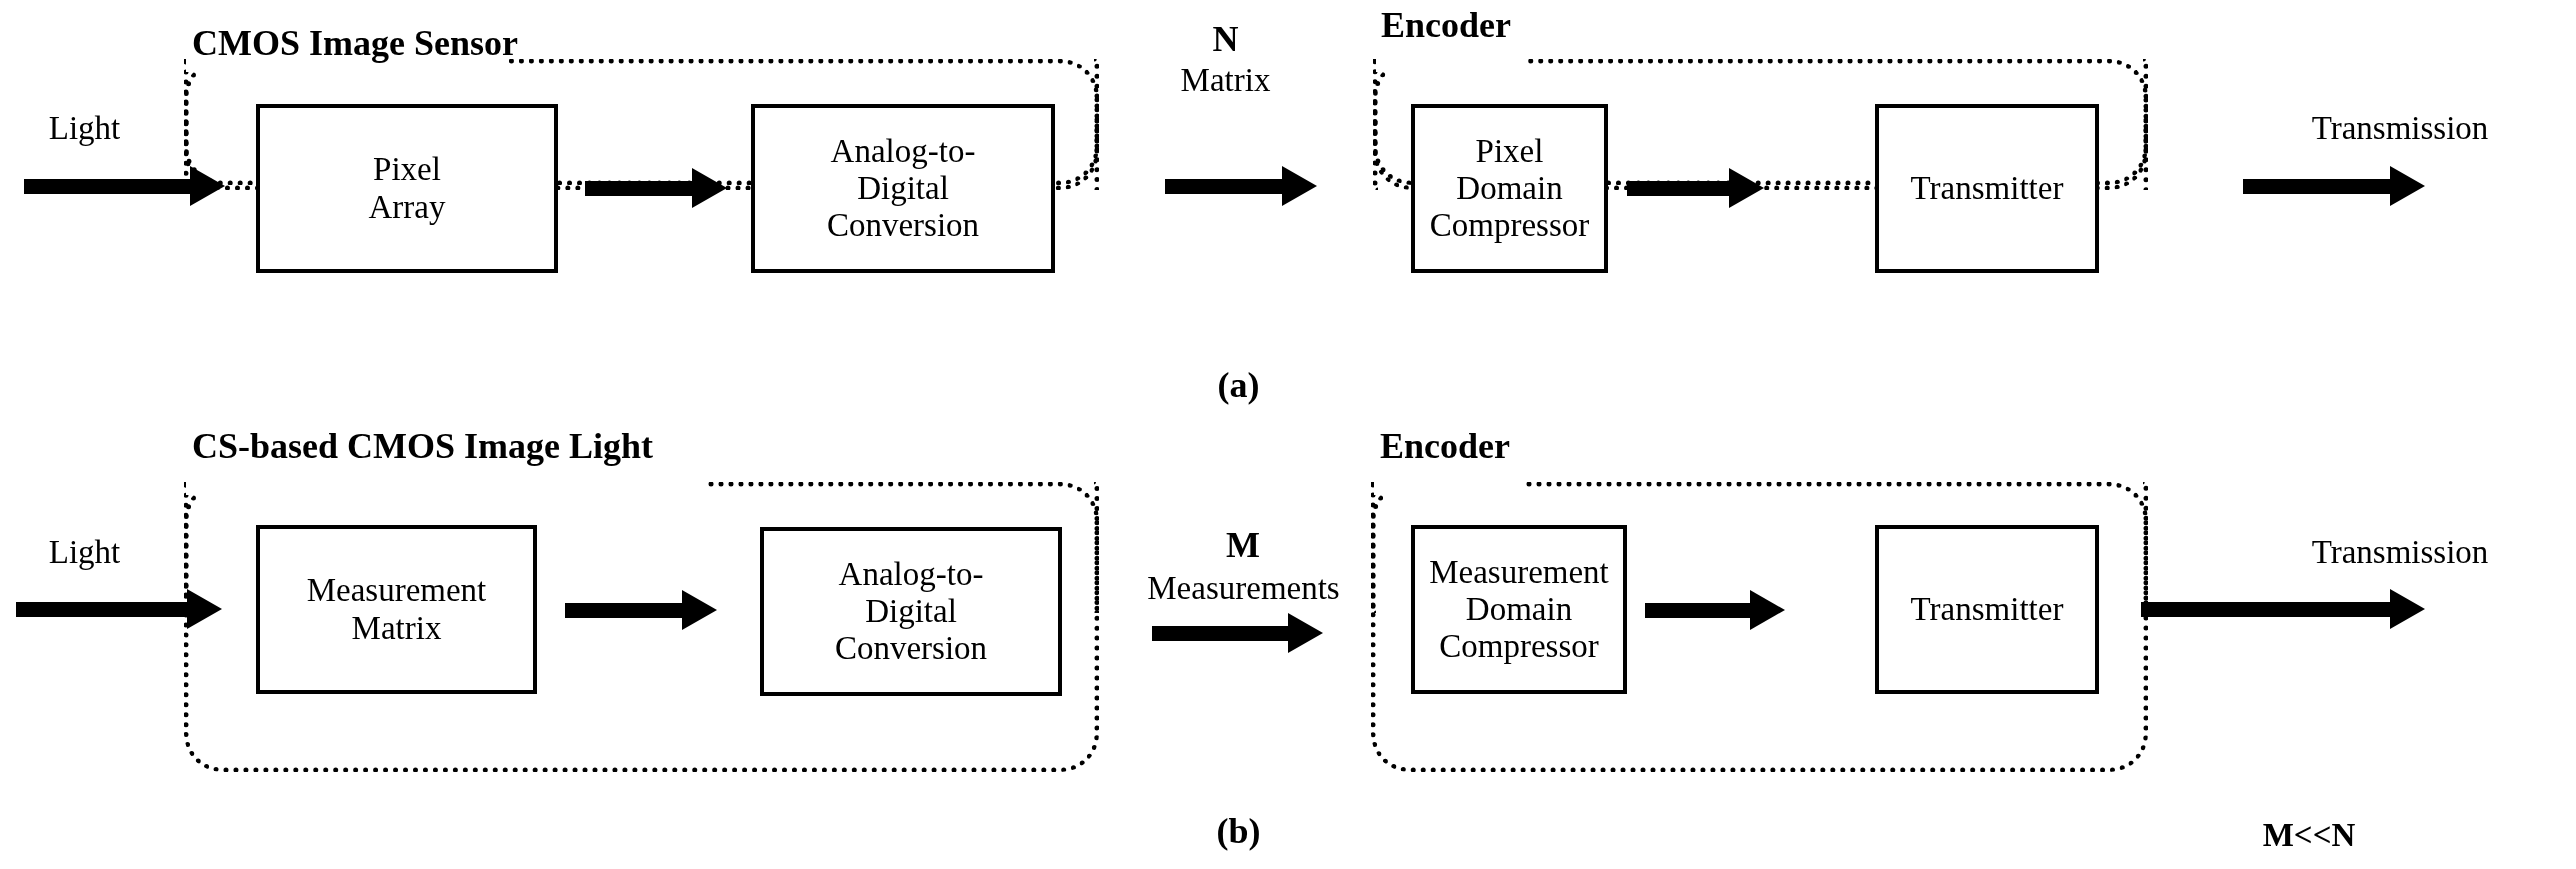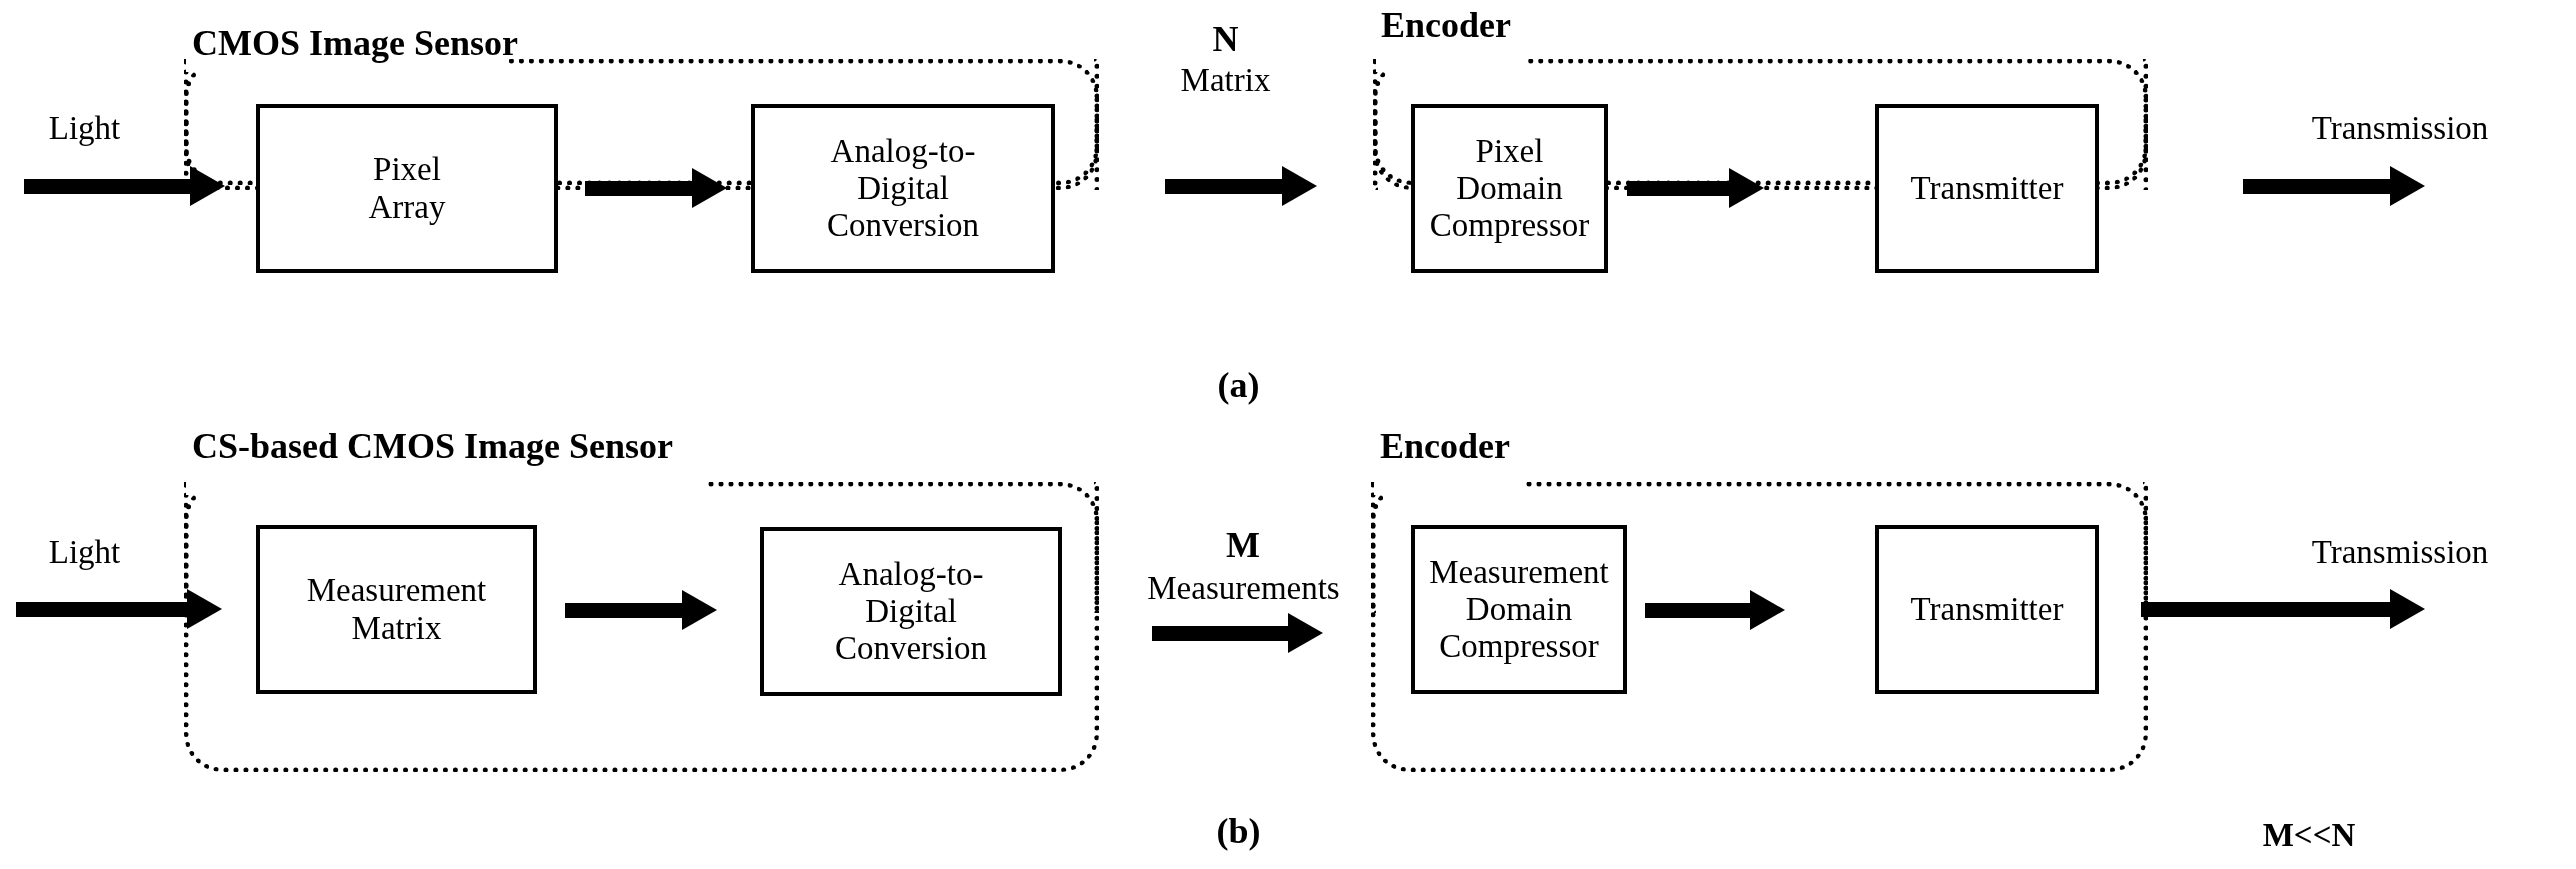--- a/index.html
+++ b/index.html
@@ -176,21 +176,21 @@
     <div class="shaft" style="width:174px;"></div>
     <div class="head" style="left:171px;"></div>
   </div>
 
   <div class="group-box" style="left:184px; top:482px; width:915px; height:290px;
        border-top:none; border-radius:0 0 38px 38px;"></div>
   <div class="group-box" style="left:184px; top:482px; width:915px; height:131px;
        border-bottom:none; border-radius:38px 38px 0 0;"></div>
 
   <div class="group-title-mask" style="left:186px; top:473px; width:521px;"></div>
-  <div class="group-title fs-title" style="left:192px; top:428px;">CS-based CMOS Image Sensor</div>
+  <div class="group-title fs-title" style="left:192px; top:428px;">CS-based CMOS Image Light</div>
 
   <div class="proc-box" style="left:256px; top:525px; width:281px; height:169px;">
     <span class="proc-label fs-box">Measurement
 Matrix</span>
   </div>
 
   <div class="arrow" style="left:565px; top:590px; width:155px;">
     <div class="shaft" style="width:121px;"></div>
     <div class="head" style="left:117px;"></div>
   </div>

